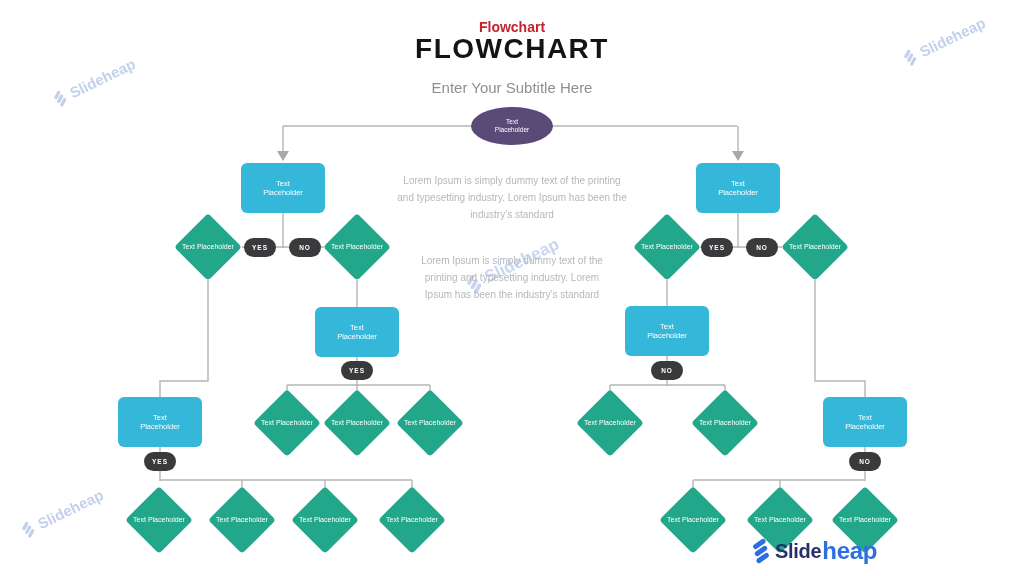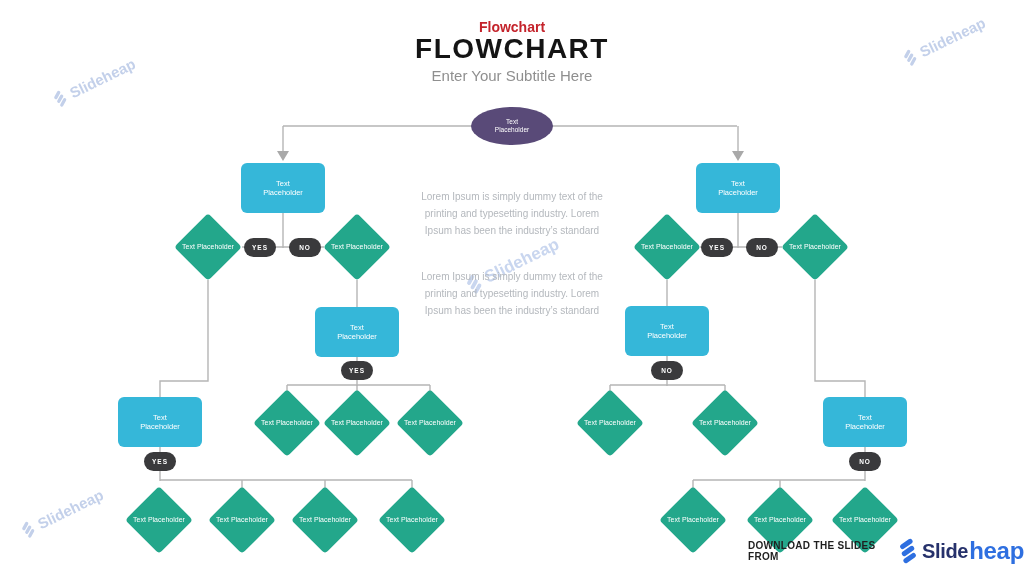--- a/index.html
+++ b/index.html
@@ -4,37 +4,37 @@
 <style>
   html,body{margin:0;padding:0;background:#e8e8e8;}
   .slide{
     position:relative;width:1024px;height:576px;background:#ffffff;
     font-family:"Liberation Sans", sans-serif;overflow:hidden;
   }
   
   .header{position:absolute;left:0;top:0;width:1024px;text-align:center;}
   .eyebrow{position:absolute;left:0;top:19px;width:1024px;font-size:14px;font-weight:700;color:#c4232b;}
   .title{position:absolute;left:0;top:33px;width:1024px;font-size:28px;font-weight:800;color:#141414;letter-spacing:1.5px;margin:0;}
-  .subtitle{position:absolute;left:0;top:67px;width:1024px;font-size:15px;color:#8f8f8f;}
+  .subtitle{position:absolute;left:0;top:79px;width:1024px;font-size:15px;color:#8f8f8f;}
   
   .connectors{position:absolute;left:0;top:0;pointer-events:none;}
   
   .node{position:absolute;display:flex;align-items:center;justify-content:center;text-align:center;color:#ffffff;}
   .oval{width:82px;height:38px;border-radius:50%;background:#594a78;font-size:6.5px;line-height:8px;}
   .oval .lbl{width:46px;}
   .rect{width:84px;height:50px;border-radius:6px;background:#35b7d9;font-size:7.5px;line-height:9px;}
   .rect .lbl{width:52px;}
   .diamond{width:48px;height:48px;border-radius:4px;background:#23a78b;transform:rotate(45deg);}
   .diamond .dlbl{position:absolute;inset:-8px;display:flex;align-items:center;justify-content:center;transform:rotate(-45deg);font-size:7px;line-height:8.5px;}
   .diamond .lbl{width:52px;}
   .pill{width:32px;height:19px;border-radius:10px;background:#3a3a3c;font-size:6.5px;font-weight:700;letter-spacing:1px;}
   
   .center-text{position:absolute;left:397px;top:172px;width:230px;text-align:center;}
   .ct-head{font-size:12px;font-weight:700;color:#1a1a1a;letter-spacing:.6px;margin:0 0 9px 0;}
-  .ct-p{font-size:10px;line-height:17px;color:#b4b8bd;margin:16px;}
+  .ct-p{font-size:10px;line-height:17px;color:#b4b8bd;margin:0;}
   .ct-p1{margin-bottom:29px;}
   .ct-p2{width:192px;margin-left:auto;margin-right:auto;}
   
   .wm{position:absolute;display:flex;align-items:center;gap:3px;color:#c3d0ea;font-weight:600;transform:rotate(-26deg);font-size:15px;}
   .wm-lg{font-size:17px;color:#c9d6ef;}
   .wm svg{display:block;}
   
   .footer{position:absolute;left:748px;top:536px;height:30px;display:flex;align-items:center;gap:7px;}
   .dl-text{font-size:10px;font-weight:800;color:#1f1f1f;letter-spacing:.3px;}
   .brand{display:flex;align-items:center;gap:1px;}
@@ -272,21 +272,20 @@
         <span class="lbl">Text Placeholder</span>
       </span>
     </div>
 
   <div class="center-text">
     <p class="ct-p ct-p1">Lorem Ipsum is simply dummy text of the printing and typesetting industry. Lorem Ipsum has been the industry’s standard</p>
     <p class="ct-p ct-p2">Lorem Ipsum is simply dummy text of the printing and typesetting industry. Lorem Ipsum has been the industry’s standard</p>
   </div>
 
   <div class="footer">
-    <span class="dl-text">DOWNLOAD THE SLIDES FROM</span>
     <span class="brand">
       <span>
         <svg width="26" height="26" viewBox="0 0 24 24" fill="#2e6fe0">
             <g transform="rotate(-35 12 12)">
               <rect x="8" y="3.5" width="13" height="4.6" rx="2.3"></rect>
               <rect x="5.5" y="9.7" width="13" height="4.6" rx="2.3"></rect>
               <rect x="3" y="15.9" width="13" height="4.6" rx="2.3"></rect>
             </g>
           </svg>
       </span>

